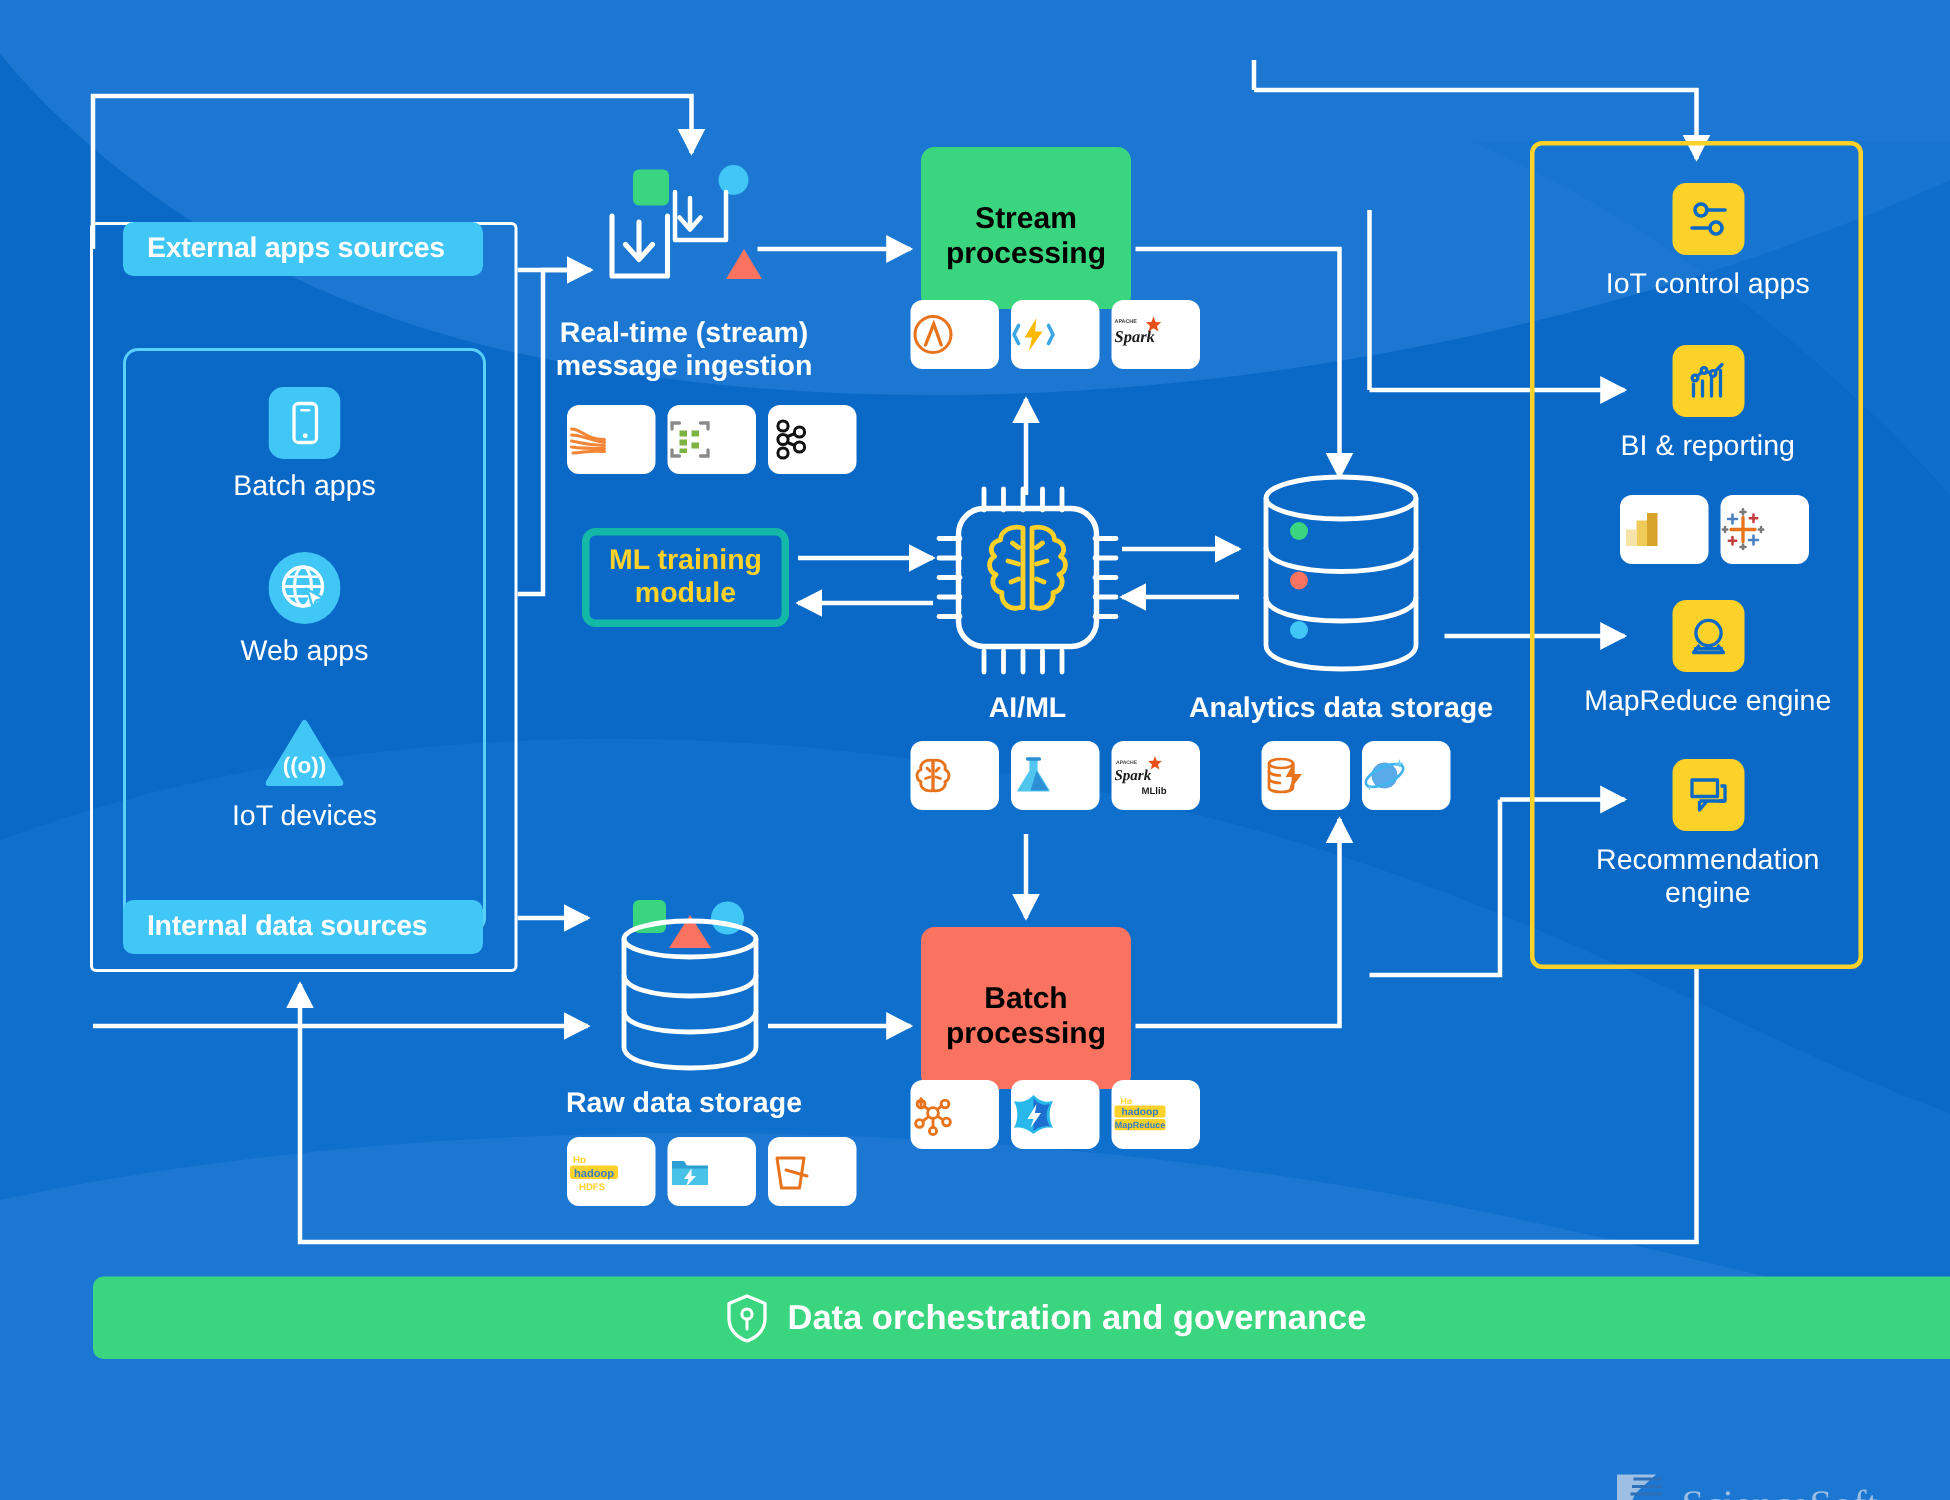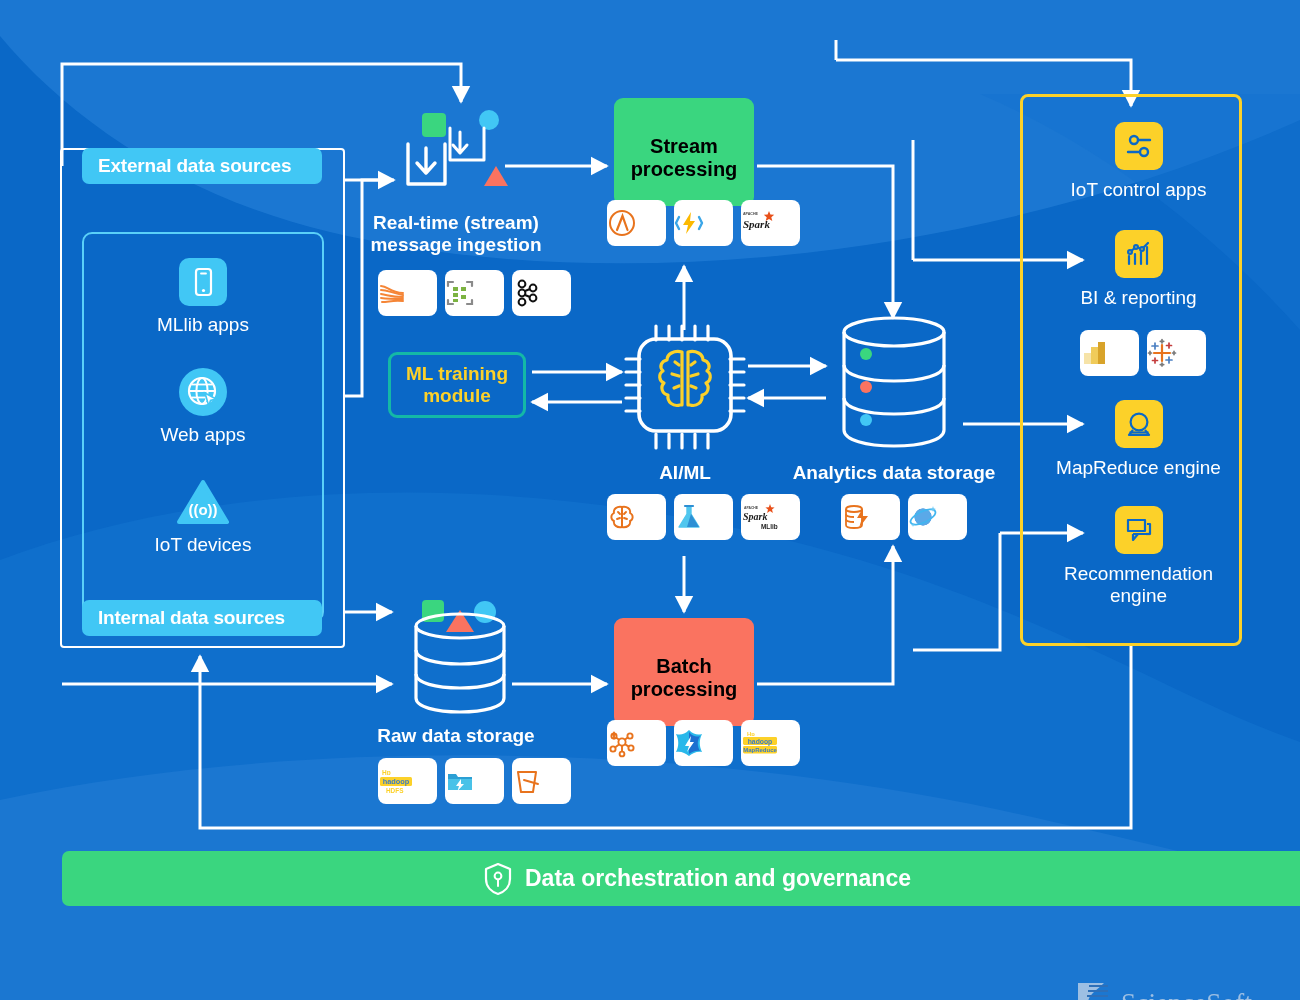--- a/index.html
+++ b/index.html
@@ -80,21 +80,21 @@
     line-height: 1.15;
   }
   #box-stream { left: 614px; top: 98px; width: 140px; height: 108px; background: #3ad67f; }
   #box-batch  { left: 614px; top: 618px; width: 140px; height: 108px; background: #fa7360; }
   #box-stream span { transform: translateY(6px); }
   #box-batch span { transform: translateY(6px); }
 
   #box-ml {
     position: absolute;
     left: 388px; top: 352px; width: 138px; height: 66px;
-    border: 3px solid #14b8a6; border-radius: 9px;
+    border: 5px solid #14b8a6; border-radius: 9px;
     color: #fcd129; font-weight: bold; font-size: 19px;
     display: flex; align-items: center; justify-content: center;
     text-align: center; line-height: 1.15;
   }
 
   
   #apps-panel {
     position: absolute;
     left: 1020px; top: 94px; width: 222px; height: 552px;
     border: 3px solid #fcd129; border-radius: 8px;
@@ -202,31 +202,31 @@
       <path d="M836,60 L836,40"></path>
       <path d="M913,260 L913,140"></path>
       <path d="M963,424 L963,424"></path>
       <path d="M1000,533 L1000,650 L913,650"></path>
     </g>
   </svg>
 
   <div class="src-outer"></div>
   <div class="src-inner"></div>
 
-  <div class="pill" id="pill-external">External data sources</div>
+  <div class="pill" id="pill-external">External apps sources</div>
   <div class="pill" id="pill-internal">Internal data sources</div>
 
   <div class="src-item" style="left:82px; top:258px;">
     <svg class="ico" width="48" height="48" viewBox="0 0 48 48">
       <rect x="0" y="0" width="48" height="48" rx="10" fill="#41c7f5"></rect>
       <rect x="17" y="11" width="15" height="26" rx="3" fill="none" stroke="#ffffff" stroke-width="2.2"></rect>
       <line x1="22" y1="15.5" x2="27" y2="15.5" stroke="#ffffff" stroke-width="1.8" stroke-linecap="round"></line>
       <circle cx="24.5" cy="32.5" r="1.6" fill="#ffffff"></circle>
     </svg>
-    <span class="src-label">MLlib apps</span>
+    <span class="src-label">Batch apps</span>
   </div>
 
   <div class="src-item" style="left:82px; top:368px;">
     <svg class="ico" width="48" height="48" viewBox="0 0 48 48">
       <circle cx="24" cy="24" r="24" fill="#41c7f5"></circle>
       <circle cx="23" cy="23" r="13" fill="none" stroke="#ffffff" stroke-width="2.2"></circle>
       <ellipse cx="23" cy="23" rx="5.6" ry="13" fill="none" stroke="#ffffff" stroke-width="2"></ellipse>
       <line x1="10" y1="23" x2="36" y2="23" stroke="#ffffff" stroke-width="2"></line>
       <line x1="12.5" y1="16.5" x2="33.5" y2="16.5" stroke="#ffffff" stroke-width="1.8"></line>
       <line x1="12.5" y1="29.5" x2="33.5" y2="29.5" stroke="#ffffff" stroke-width="1.8"></line>

